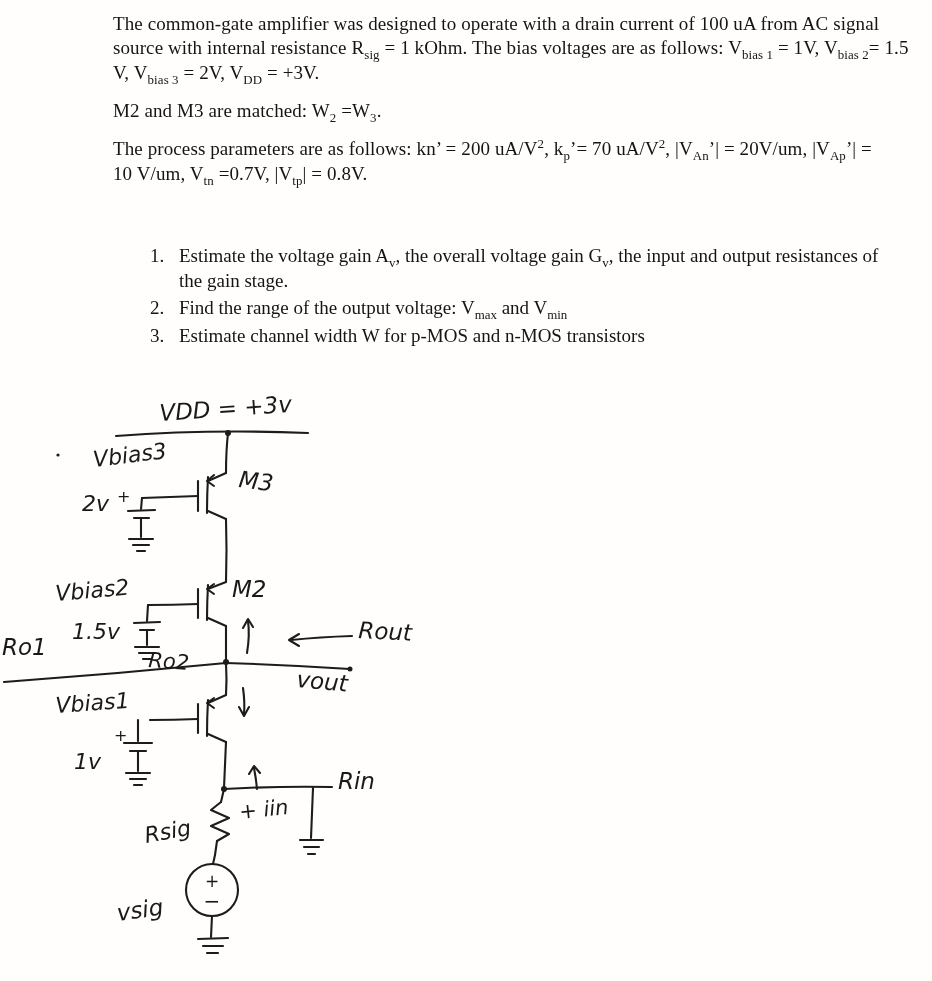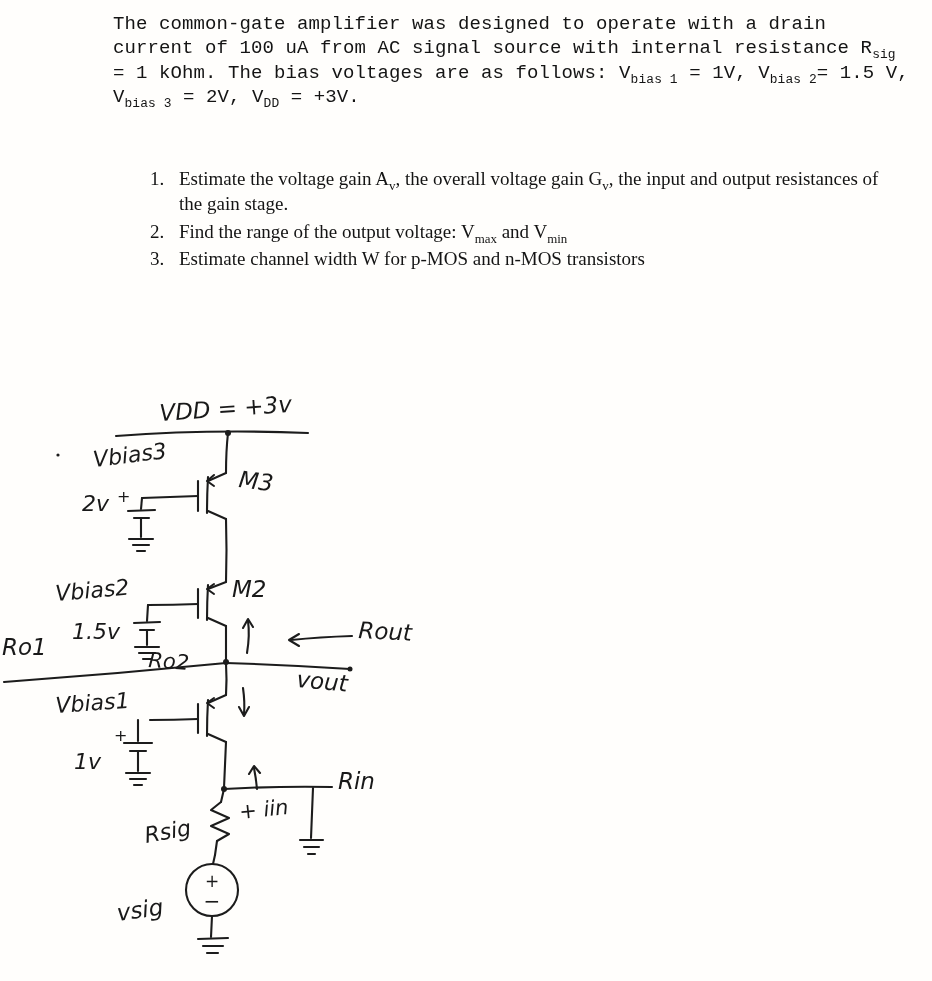--- a/index.html
+++ b/index.html
@@ -11,21 +11,20 @@
     color:#141414;
     overflow:hidden;
   }
   .text-block { padding:12px 20px 0 113px; }
   .para {
     margin:0 0 14px 0;
     font-size:19px;
     line-height:1.28;
     max-width:796px;
     letter-spacing:0.1px;
-    font-family:Liberation Mono, monospace;
   }
   .para.p4 { max-width:770px; }
   sub { font-size:0.68em; line-height:0; }
   sup { font-size:0.68em; line-height:0; }
   .task-list { margin:58px 0 0 150px; }
   .task { display:flex; font-size:19px; line-height:1.3; max-width:742px; margin-bottom:3px; }
   .task-num { width:29px; flex:none; }
   .task-text { flex:1; }
 
   .schematic { position:absolute; left:0; top:385px; }
@@ -42,20 +41,22 @@
   }
   .schematic text.sign { font-style:normal; }
 </style>
 </head>
 <body>
 
 <div class="page">
 
   <div class="text-block">
     <p class="para p1">The common-gate amplifier was designed to operate with a drain current of 100 uA from AC signal source with internal resistance R<sub>sig</sub> = 1 kOhm. The bias voltages are as follows: V<sub>bias 1</sub> = 1V, V<sub>bias 2</sub>= 1.5 V, V<sub>bias 3</sub> = 2V, V<sub>DD</sub> = +3V.</p>
+    <p class="para p3">M2 and M3 are matched: W<sub>2</sub> =W<sub>3</sub>.</p>
+    <p class="para p4">The process parameters are as follows: kn’ = 200 uA/V<sup>2</sup>, k<sub>p</sub>’= 70 uA/V<sup>2</sup>, |V<sub>An</sub>’| = 20V/um, |V<sub>Ap</sub>’| = 10 V/um, V<sub>tn</sub> =0.7V, |V<sub>tp</sub>| = 0.8V.</p>
   </div>
 
   <div class="task-list">
     <div class="task">
       <span class="task-num">1.</span>
       <span class="task-text">Estimate the voltage gain A<sub>v</sub>, the overall voltage gain G<sub>v</sub>, the input and output resistances of the gain stage.</span>
     </div>
     <div class="task">
       <span class="task-num">2.</span>
       <span class="task-text">Find the range of the output voltage: V<sub>max</sub> and V<sub>min</sub></span>

